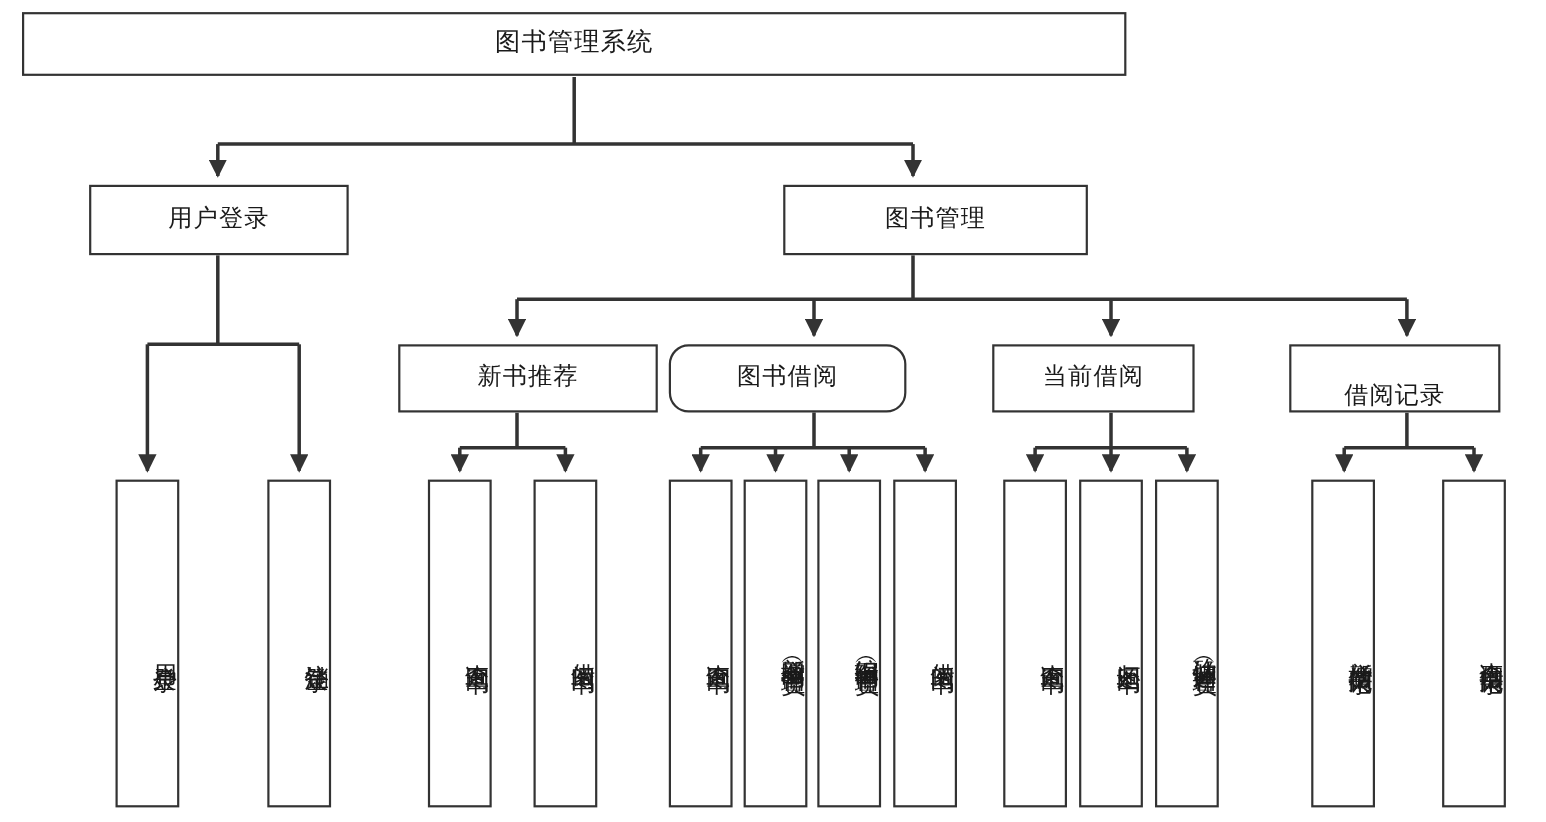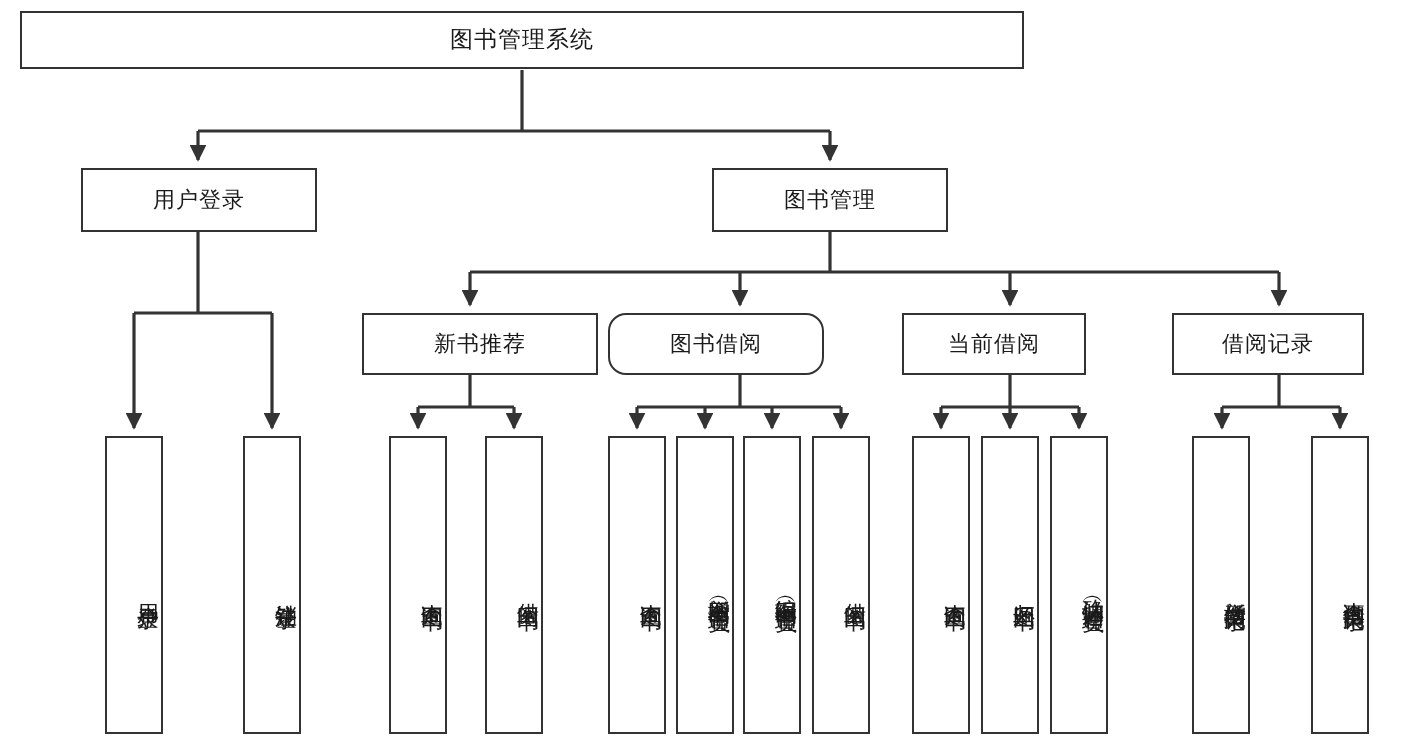--- a/index.html
+++ b/index.html
@@ -47,20 +47,21 @@
     font-size: 22px;
     line-height: 1.16;
     padding-top: 10px;
     align-items: flex-start;
     justify-content: center;
     letter-spacing: 2px;
   }
   .node .lbl {
     display: block;
     white-space: pre-line;
+    font-family: Liberation Mono, monospace;
   }
   #watermark {
     position: absolute;
     right: 8px;
     bottom: 5px;
     font-size: 19px;
     color: #c9c9c9;
     letter-spacing: 0.5px;
     user-select: none;
     white-space: nowrap;
@@ -121,34 +122,34 @@
     </g>
   </svg>
 
   <div class="node horiz root" style="left:20px; top:11px; width:1004px; height:58px;">
     <span class="lbl">图书管理系统</span>
   </div>
 
   <div class="node horiz" style="left:81px; top:168px; width:236px; height:64px;">
     <span class="lbl">用户登录</span>
   </div>
-  <div class="node horiz" style="left:712px; top:168px; width:236px; height:64px;">
+  <div class="node horiz" style="left:712px; top:168px; width:277px; height:64px;">
     <span class="lbl">图书管理</span>
   </div>
 
   <div class="node horiz" style="left:362px; top:313px; width:236px; height:62px;">
     <span class="lbl">新书推荐</span>
   </div>
   <div class="node horiz" style="left:608px; top:313px; width:216px; height:62px;border-radius:18px;">
     <span class="lbl">图书借阅</span>
   </div>
   <div class="node horiz" style="left:902px; top:313px; width:184px; height:62px;">
     <span class="lbl">当前借阅</span>
   </div>
-  <div class="node horiz" style="left:1172px; top:313px; width:192px; height:62px;">
+  <div class="node horiz" style="left:1172px; top:313px; width:192px; height:62px;align-items:flex-end;">
     <span class="lbl">借阅记录</span>
   </div>
 
   <div class="node vert" style="left:105px; top:436px; width:58px; height:298px;">
     <span class="lbl">用户登录</span>
   </div>
   <div class="node vert" style="left:243px; top:436px; width:58px; height:298px;">
     <span class="lbl">注销登录</span>
   </div>
 

